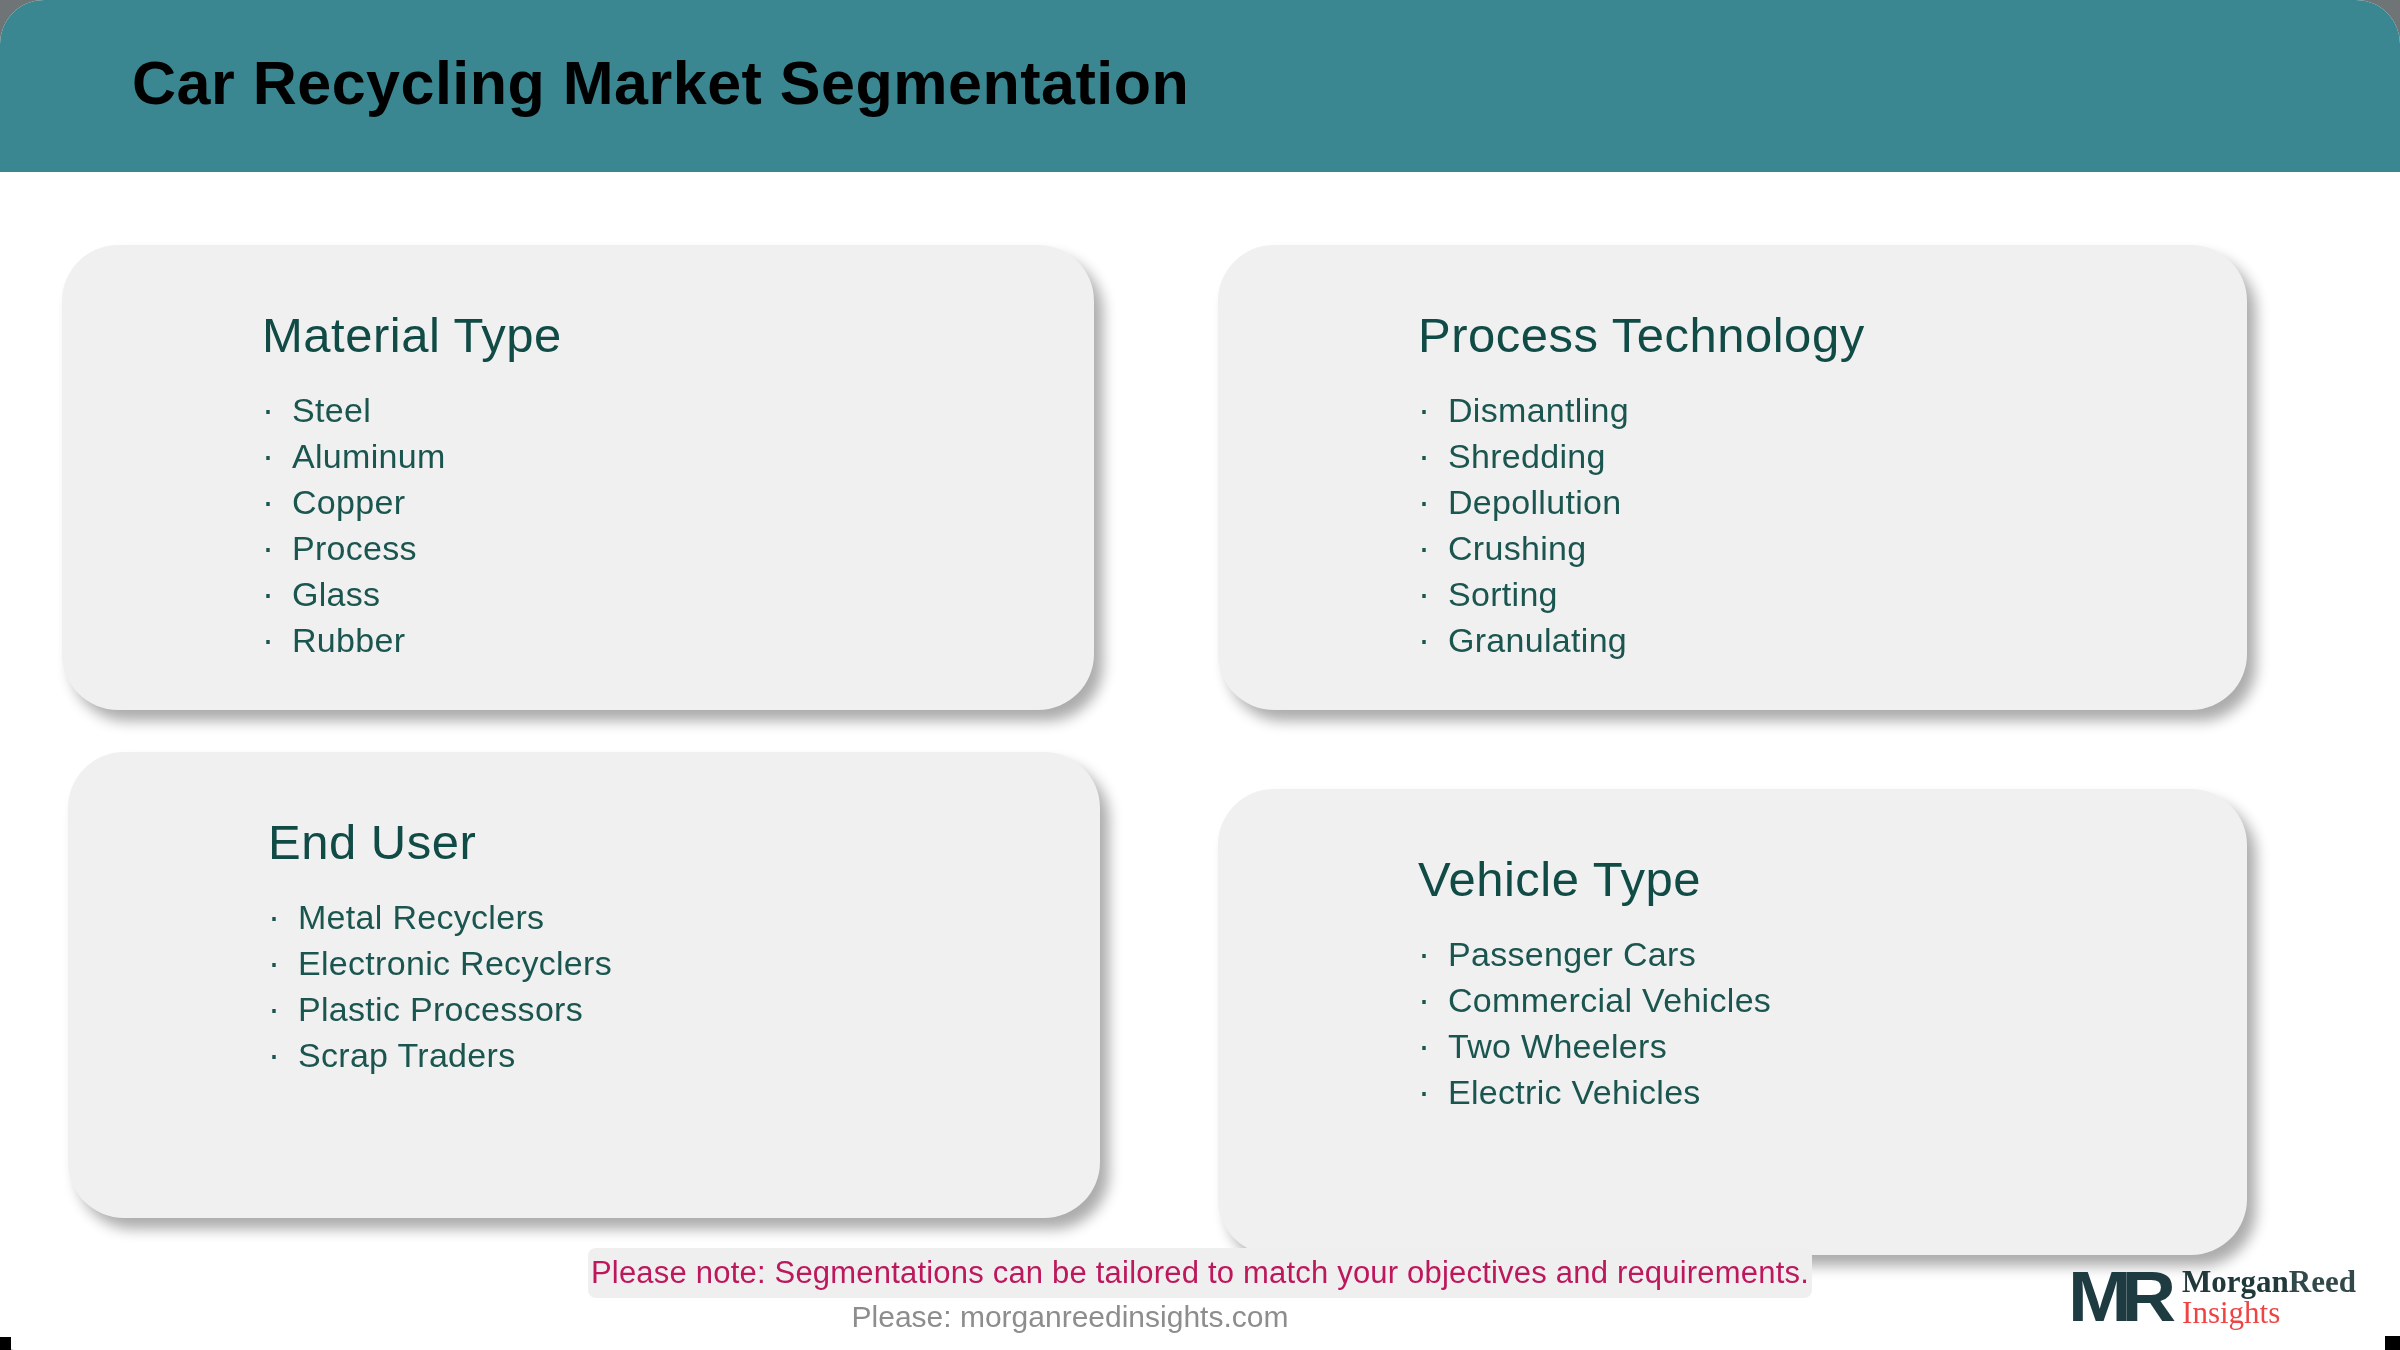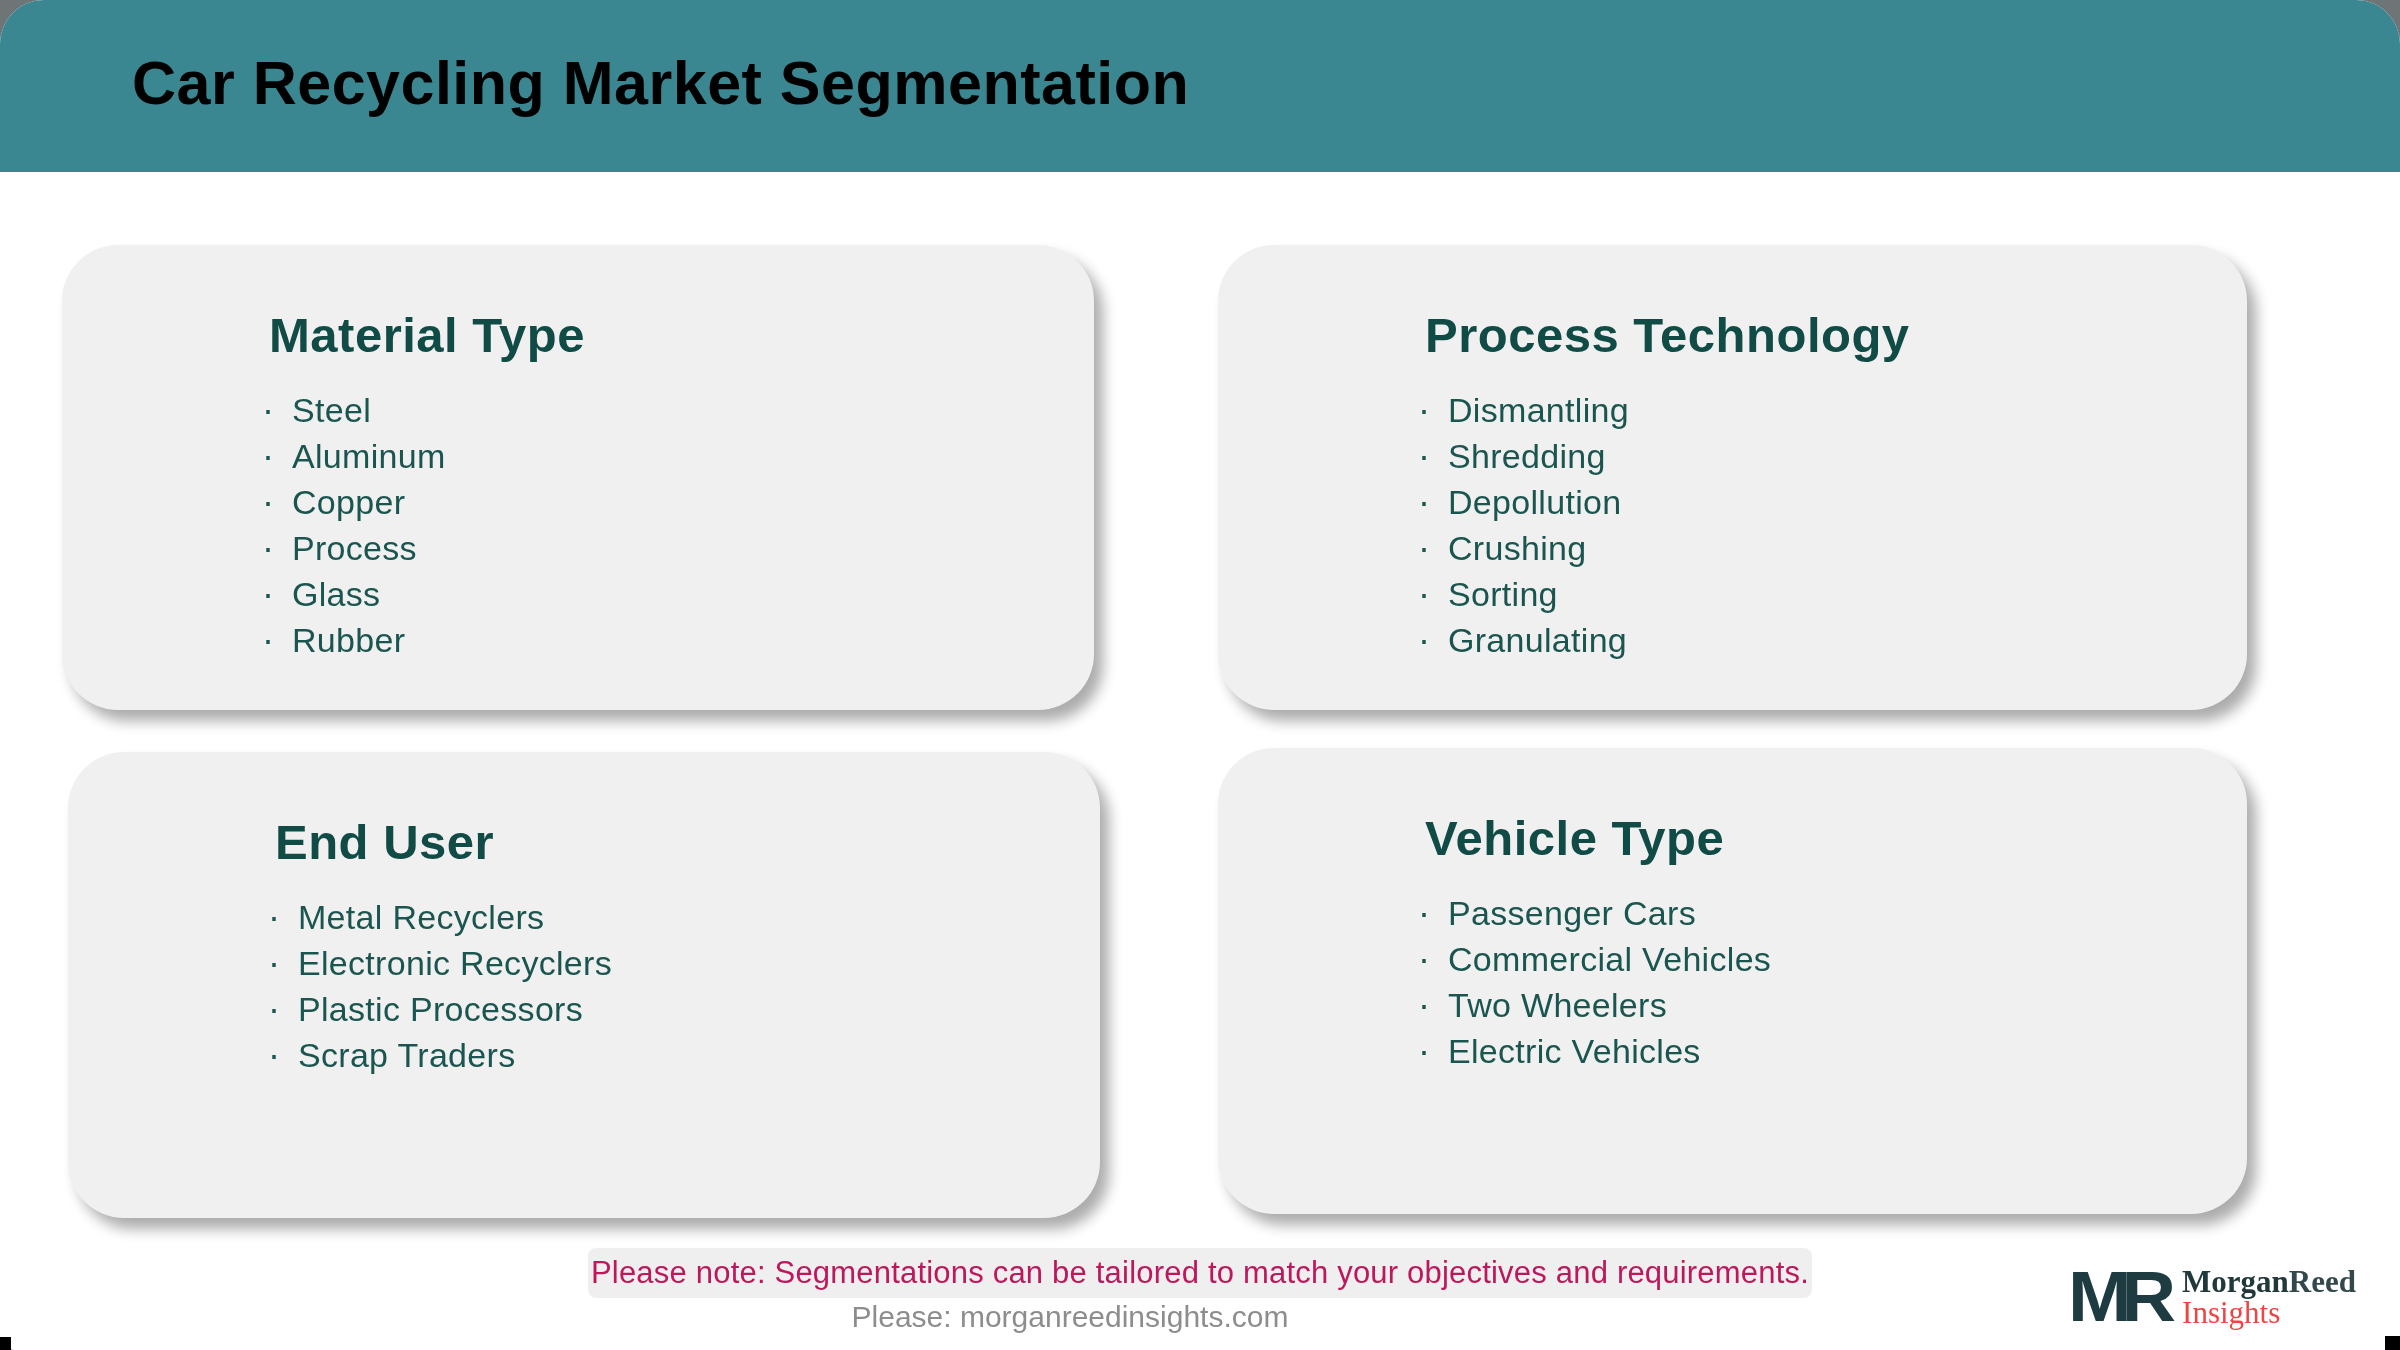--- a/index.html
+++ b/index.html
@@ -35,24 +35,24 @@
     position:absolute;
     background:#f0f0f0;
     border-radius:56px;
     box-shadow:9px 11px 14px rgba(0,0,0,0.33);
     box-sizing:border-box;
     padding:62px 40px 0 200px;
   }
   .card-1 { left:62px;   top:245px; width:1032px; height:465px; }
   .card-2 { left:1218px; top:245px; width:1029px; height:465px; }
   .card-3 { left:68px;   top:752px; width:1032px; height:466px; }
-  .card-4 { left:1218px; top:748px; width:1029px; height:466px; }
+  .card-4 { left:1218px; top:789px; width:1029px; height:466px; }
   .card h2 {
-    margin:0 0 24px 7px;
-    font-size:49px; font-weight:bold; color:#114b46;
+    margin:0 0 24px 0;
+    font-size:49px; font-weight:normal; color:#114b46;
     letter-spacing:0.5px;
   }
   .card ul { list-style:none; margin:0; padding:0; }
   .card li {
     display:flex; align-items:center;
     height:46px;
     font-size:34px; color:#1b554f;
     letter-spacing:0.3px;
   }
   .card li .dot {

